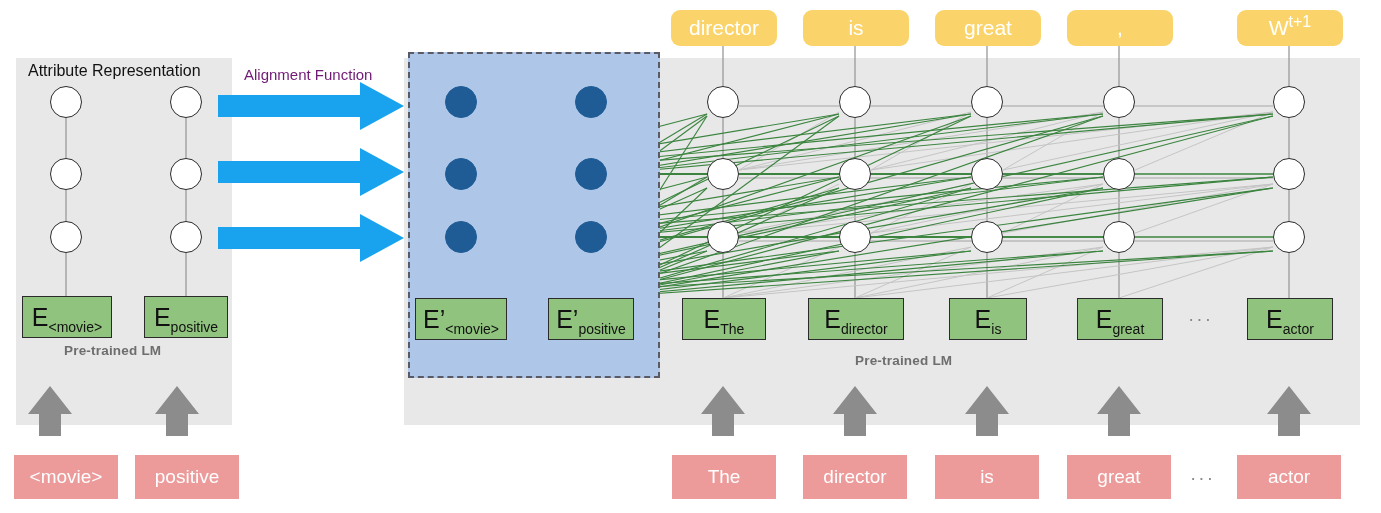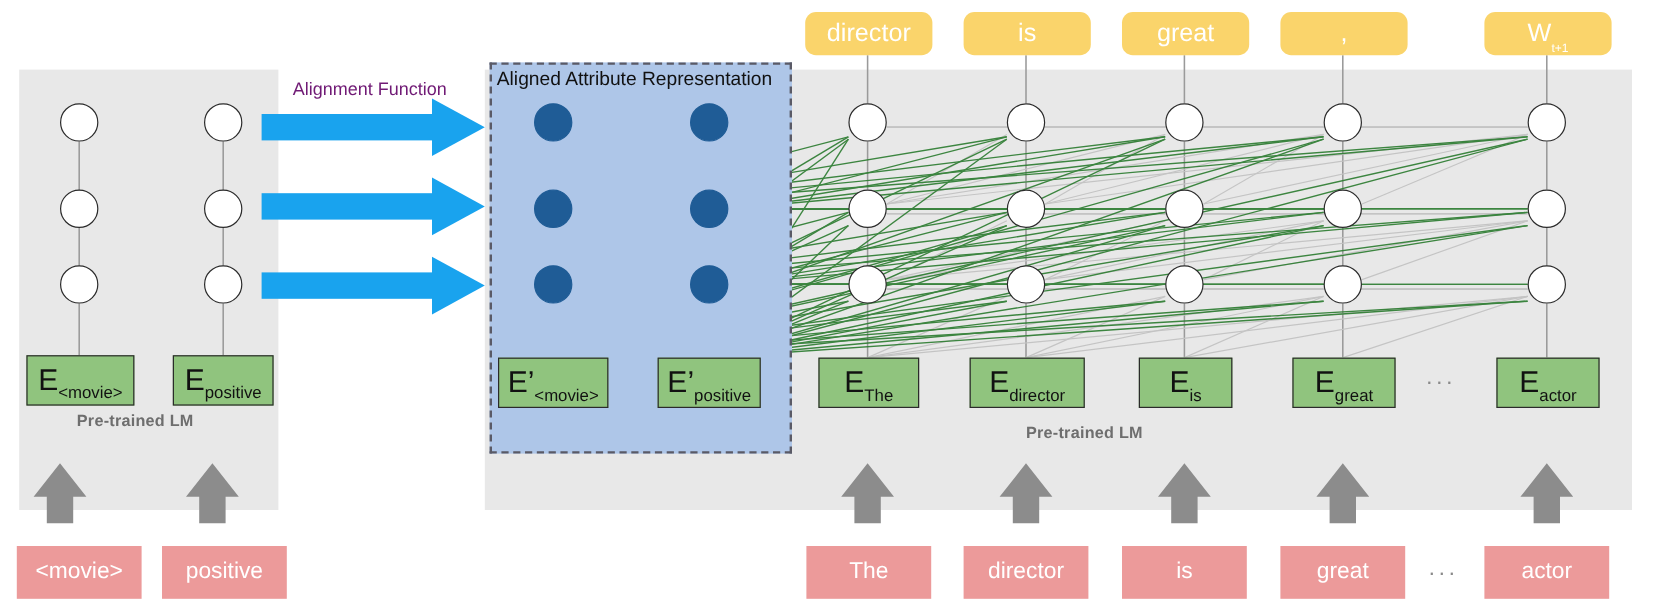--- a/index.html
+++ b/index.html
@@ -27,21 +27,21 @@
         box-sizing:border-box;display:flex;align-items:center;justify-content:center;
         color:#111;}
   .ebox .big{font-size:25px;line-height:1;}
   .ebox .sub{font-size:14px;line-height:1;align-self:flex-end;padding-bottom:3px;}
 
   .token{position:absolute;background:#EC9A9A;color:#ffffff;display:flex;
          align-items:center;justify-content:center;font-size:19px;}
   .outtok{position:absolute;background:#FAD46B;color:#ffffff;border-radius:9px;
           display:flex;align-items:center;justify-content:center;font-size:19px;}
   .outtok .big{font-size:21px;}
-  .outtok .sub{font-size:10px;align-self:flex-end;padding-bottom:0;}
+  .outtok .sub{font-size:16px;align-self:flex-end;padding-bottom:15px;}
 
   .dots{position:absolute;color:#8a8a8a;font-size:19px;letter-spacing:2px;}
   .align-label{position:absolute;font-size:15px;color:#701a75;white-space:nowrap;}
 </style>
 </head>
 <body>
 
 <div id="stage">
 
   <div class="panel panel-left"></div>
@@ -255,21 +255,21 @@
       <use href="#upArrow" x="723" y="414"></use>
       <use href="#upArrow" x="855" y="414"></use>
       <use href="#upArrow" x="987" y="414"></use>
       <use href="#upArrow" x="1119" y="414"></use>
       <use href="#upArrow" x="1289" y="414"></use>
     </g>
   </svg>
 
   <div class="aligned-box"></div>
 
-  <div class="sec-title" style="left:414px;top:58px;">Aligned Attribute Representation</div>
+  <div class="sec-title" style="left:28px;top:62px;">Attribute Representation</div>
   <div class="align-label" style="left:244px;top:66px;">Alignment Function</div>
   <div class="lm-label" style="left:64px;top:343px;">Pre-trained LM</div>
   <div class="lm-label" style="left:855px;top:353px;">Pre-trained LM</div>
 
   <div class="node" style="left:50px;top:86px;"></div>
   <div class="node" style="left:50px;top:158px;"></div>
   <div class="node" style="left:50px;top:221px;"></div>
   <div class="node" style="left:170px;top:86px;"></div>
   <div class="node" style="left:170px;top:158px;"></div>
   <div class="node" style="left:170px;top:221px;"></div>

